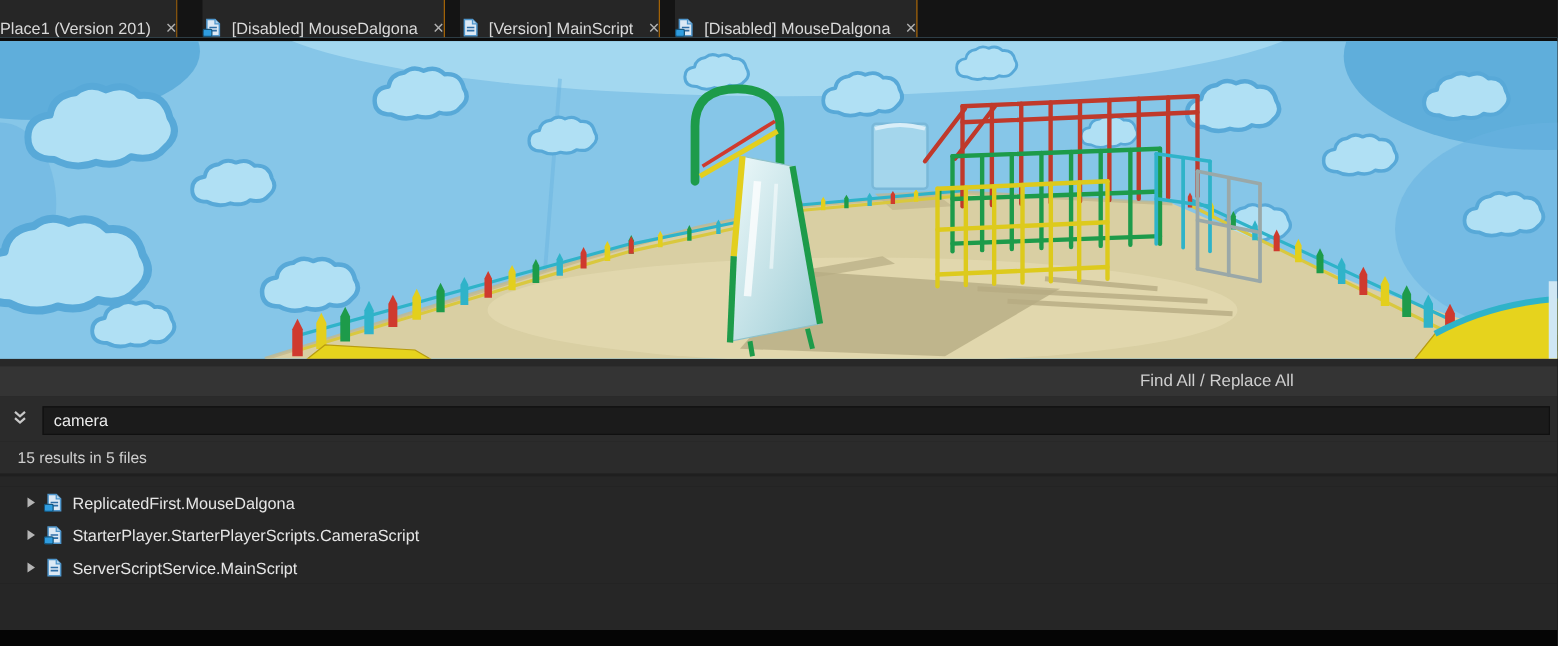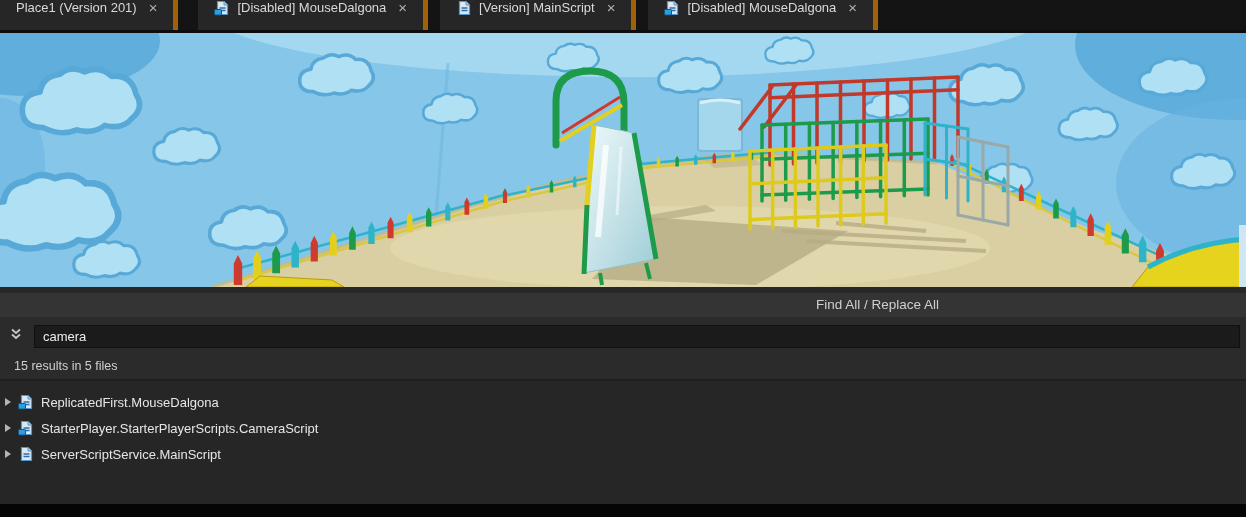--- a/index.html
+++ b/index.html
@@ -7,38 +7,38 @@
   body {
     width:1246px; height:517px; overflow:hidden;
     background:#1e1e1e; color:#d8d8d8;
     font-family:"Liberation Sans", sans-serif;
   }
   .app { display:flex; flex-direction:column; width:1246px; height:517px; }
 
   
   .tabbar { height:30px; background:#141414; display:flex; align-items:stretch; flex:0 0 auto; }
   .tab {
-    display:flex; align-items:flex-start; gap:7px; padding:0 16px;
-    background:#262626; border-right:5px solid #a16207;
+    display:flex; align-items:flex-end; gap:7px; padding:0 0;
+    background:#262626; border-right:1px solid #a16207;
     font-size:13px; color:#d9d9d9; white-space:nowrap; cursor:default;
   }
   .tabgap { width:20px; background:#141414; }
   .tabgap-sm { width:12px; background:#141414; }
   .tab-close { color:#b2b2b2; font-size:15px; line-height:1; margin-left:5px; cursor:pointer; }
   .tab-icon { flex:0 0 auto; display:block; }
 
   
   .viewport { height:257px; flex:0 0 auto; border-top:3px solid #0d0d0d; position:relative; background:#86c6e8; }
   .viewport svg { display:block; width:1246px; height:254px; }
 
   
   .panel-gap { height:6px; background:#282828; flex:0 0 auto; }
   .panel-title { height:24px; background:#343434; position:relative; flex:0 0 auto; }
   .panel-title span {
-    position:absolute; left:816px; top:0; line-height:24px;
+    position:absolute; left:912px; top:0; line-height:24px;
     font-size:13.5px; color:#cfcfcf;
   }
   .search-area {
     height:36px; background:#2b2b2b; flex:0 0 auto;
     display:flex; align-items:flex-start; padding:8px 4px 2px 7px; gap:9px;
   }
   .chev-btn { width:18px; height:18px; display:flex; align-items:center; justify-content:center; cursor:pointer; }
   .search-input {
     flex:1; height:23px; background:#1b1b1b; border:1px solid #101010;
     color:#ececec; font-size:13px; padding:0 8px; outline:none;
@@ -46,21 +46,21 @@
   }
   .summary-row {
     height:26px; background:#2b2b2b; flex:0 0 auto;
     display:flex; align-items:center; padding-left:14px;
     font-size:12.5px; color:#cfcfcf;
   }
   .results-gap { height:10px; background:#262626; border-top:2px solid #1f1f1f; flex:0 0 auto; }
   .results { background:#262626; flex:0 0 auto; }
   .result-row {
     height:26px; display:flex; align-items:center; gap:7px;
-    padding-left:5px; font-size:13px; color:#e6e6e6; cursor:pointer;
+    padding-left:22px; font-size:13px; color:#e6e6e6; cursor:pointer;
   }
   .arrow {
     width:0; height:0; flex:0 0 auto;
     border-left:6px solid #b5b5b5; border-top:4.5px solid transparent; border-bottom:4.5px solid transparent;
   }
   .filler { flex:1 1 auto; background:#262626; }
   .bottom-bar { height:13px; background:#050505; flex:0 0 auto; }
 </style>
 </head>
 <body>

